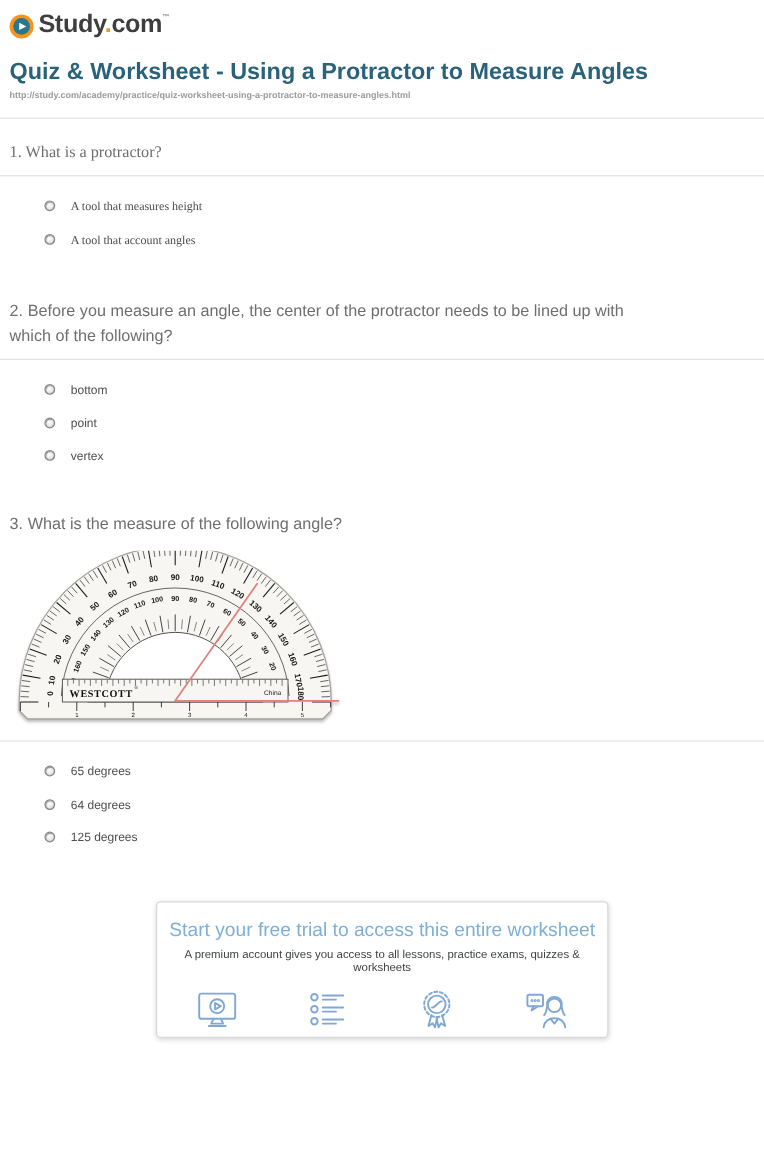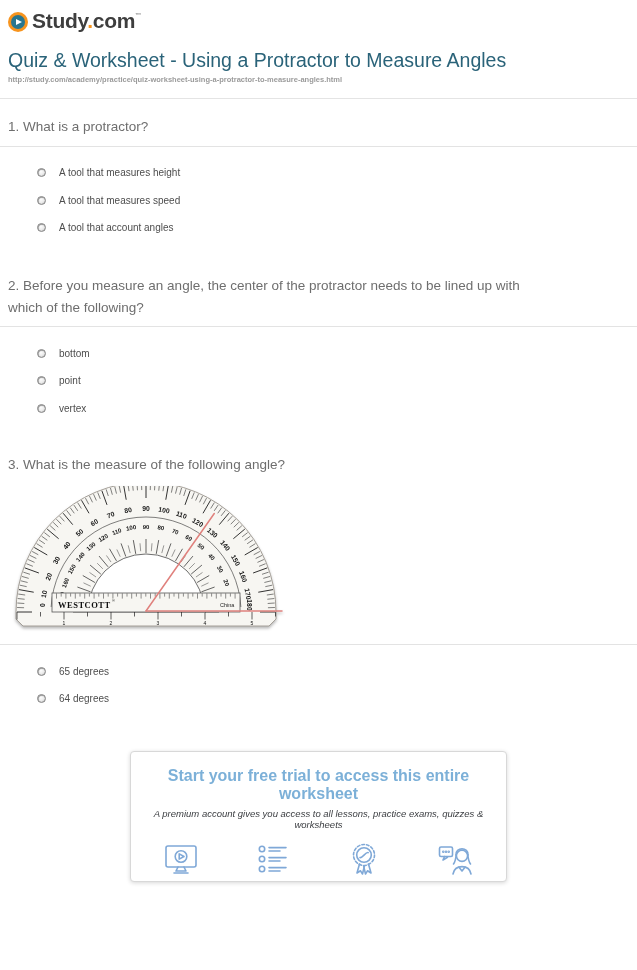--- a/index.html
+++ b/index.html
@@ -18,48 +18,48 @@
   .sc-inner { width:14.5px; height:14.5px; border-radius:50%; background:#29768f;
               display:flex; align-items:center; justify-content:center; }
   .sc-play { width:0; height:0; border-left:6px solid #fff;
              border-top:3.5px solid transparent; border-bottom:3.5px solid transparent; margin-left:2px; }
   .sc-text { font-size:21px; font-weight:bold; color:#3e3e3e; letter-spacing:-0.3px; line-height:22px; }
   .sc-dot  { color:#f7941e; }
   .sc-tm   { font-size:6px; color:#8a8a8a; vertical-align:top; line-height:10px; }
 
   
   .header-row { padding-top:10px; }
-  h1.page-title { font-size:19.5px; font-weight:normal; color:#2a6379; margin:17px 0 3px; }
+  h1.page-title { font-size:19.5px; font-weight:bold; color:#2a6379; margin:17px 0 3px; }
   .page-url { font-size:7.5px; color:#9b9b9b;font-weight:bold; }
   hr.rule { border:none; border-top:1px solid #e4e4e4; margin:0; }
   hr.top-rule { margin-top:14px; }
 
   
   .question { margin-top:0; }
   .q-heading { font-size:13.5px; color:#6e6e6e; line-height:1.6; max-width:540px; margin:0; }
-  .q1 { padding-top:17px; }
+  .q1 { padding-top:17px;font-family:Liberation Serif, serif; }
   .q2 { padding-top:40px; }
   .q3 { padding-top:38px; }
   hr.qdiv { border:none; border-top:1px solid #e3e3e3; margin:8px 0 0; }
   .options { padding:4px 0 2px; }
-  .option { display:flex; align-items:center; margin:16.5px 0 0 37px; cursor:default; }
+  .option { display:flex; align-items:flex-start; margin:16.5px 0 0 37px; cursor:default; }
   .radio { width:9px; height:9px; border-radius:50%; border:1px solid #858585; flex:0 0 auto;
            background:radial-gradient(circle at 35% 30%, #ffffff 0%, #ececec 55%, #b2b2b2 100%);
            box-shadow: inset .5px .7px 1px rgba(0,0,0,.45); }
   .option-label { font-size:10px; color:#4d4d4d; margin-left:13px; }
 
   
   .q-image { margin:11px 0 2px 8px; width:278px; }
   .q-image svg { display:block; filter:drop-shadow(0 2px 1.5px rgba(0,0,0,.28)); }
 
   
   .promo { width:377px; margin:45px auto 0; border:1px solid #d8d8d8; border-radius:4px;
            box-shadow:0 1px 4px rgba(0,0,0,.16); background:#fff; }
-  .promo-title { font-size:16px; color:#7cb0d8; text-align:center; margin:15px 10px 0; font-weight:bold; }
-  .promo-sub { font-size:9.5px; color:#3e4044; text-align:center; margin:5px 14px 0;font-style:italic; }
+  .promo-title { font-size:16px; color:#7cb0d8; text-align:center; margin:15px 10px 0; font-weight:normal; }
+  .promo-sub { font-size:9.5px; color:#3e4044; text-align:center; margin:5px 14px 0; }
   .features { display:flex; margin-top:13px; padding:0 4px; }
   .feature { flex:1; text-align:center; }
   .feature svg { stroke:#7fa8d7; fill:none; stroke-width:1.6; stroke-linecap:round; stroke-linejoin:round; }
 </style>
 </head>
 <body>
 
 <div class="header-row pad">
   <span class="sc-logo">
     <span class="sc-icon">
@@ -77,24 +77,20 @@
 </div>
 <hr class="rule top-rule">
 
 <div class="question q1">
   <p class="q-heading pad"><span>1.</span> <span>What is a protractor?</span></p>
   <hr class="qdiv">
   <div class="options">
     <div class="option">
         <span class="radio"></span>
         <span class="option-label">A tool that measures height</span>
-      </div>
-    <div class="option">
-        <span class="radio"></span>
-        <span class="option-label">A tool that measures speed</span>
       </div>
     <div class="option">
         <span class="radio"></span>
         <span class="option-label">A tool that account angles</span>
       </div>
   </div>
 </div>
 
 <div class="question q2">
   <p class="q-heading pad"><span>2.</span> <span>Before you measure an angle, the center of the protractor needs to be lined up with which of the following?</span></p>
@@ -355,20 +351,24 @@
   <hr class="qdiv">
   <div class="options">
     <div class="option">
         <span class="radio"></span>
         <span class="option-label">65 degrees</span>
       </div>
     <div class="option">
         <span class="radio"></span>
         <span class="option-label">64 degrees</span>
       </div>
+    <div class="option">
+        <span class="radio"></span>
+        <span class="option-label">125 degrees</span>
+      </div>
   </div>
 </div>
 
 <div class="promo">
   <div class="promo-title">Start your free trial to access this entire worksheet</div>
   <div class="promo-sub">A premium account gives you access to all lessons, practice exams, quizzes &amp; worksheets</div>
 
   <div class="features">
     <div class="feature">
       <svg width="38" height="34" viewBox="0 0 38 34">

